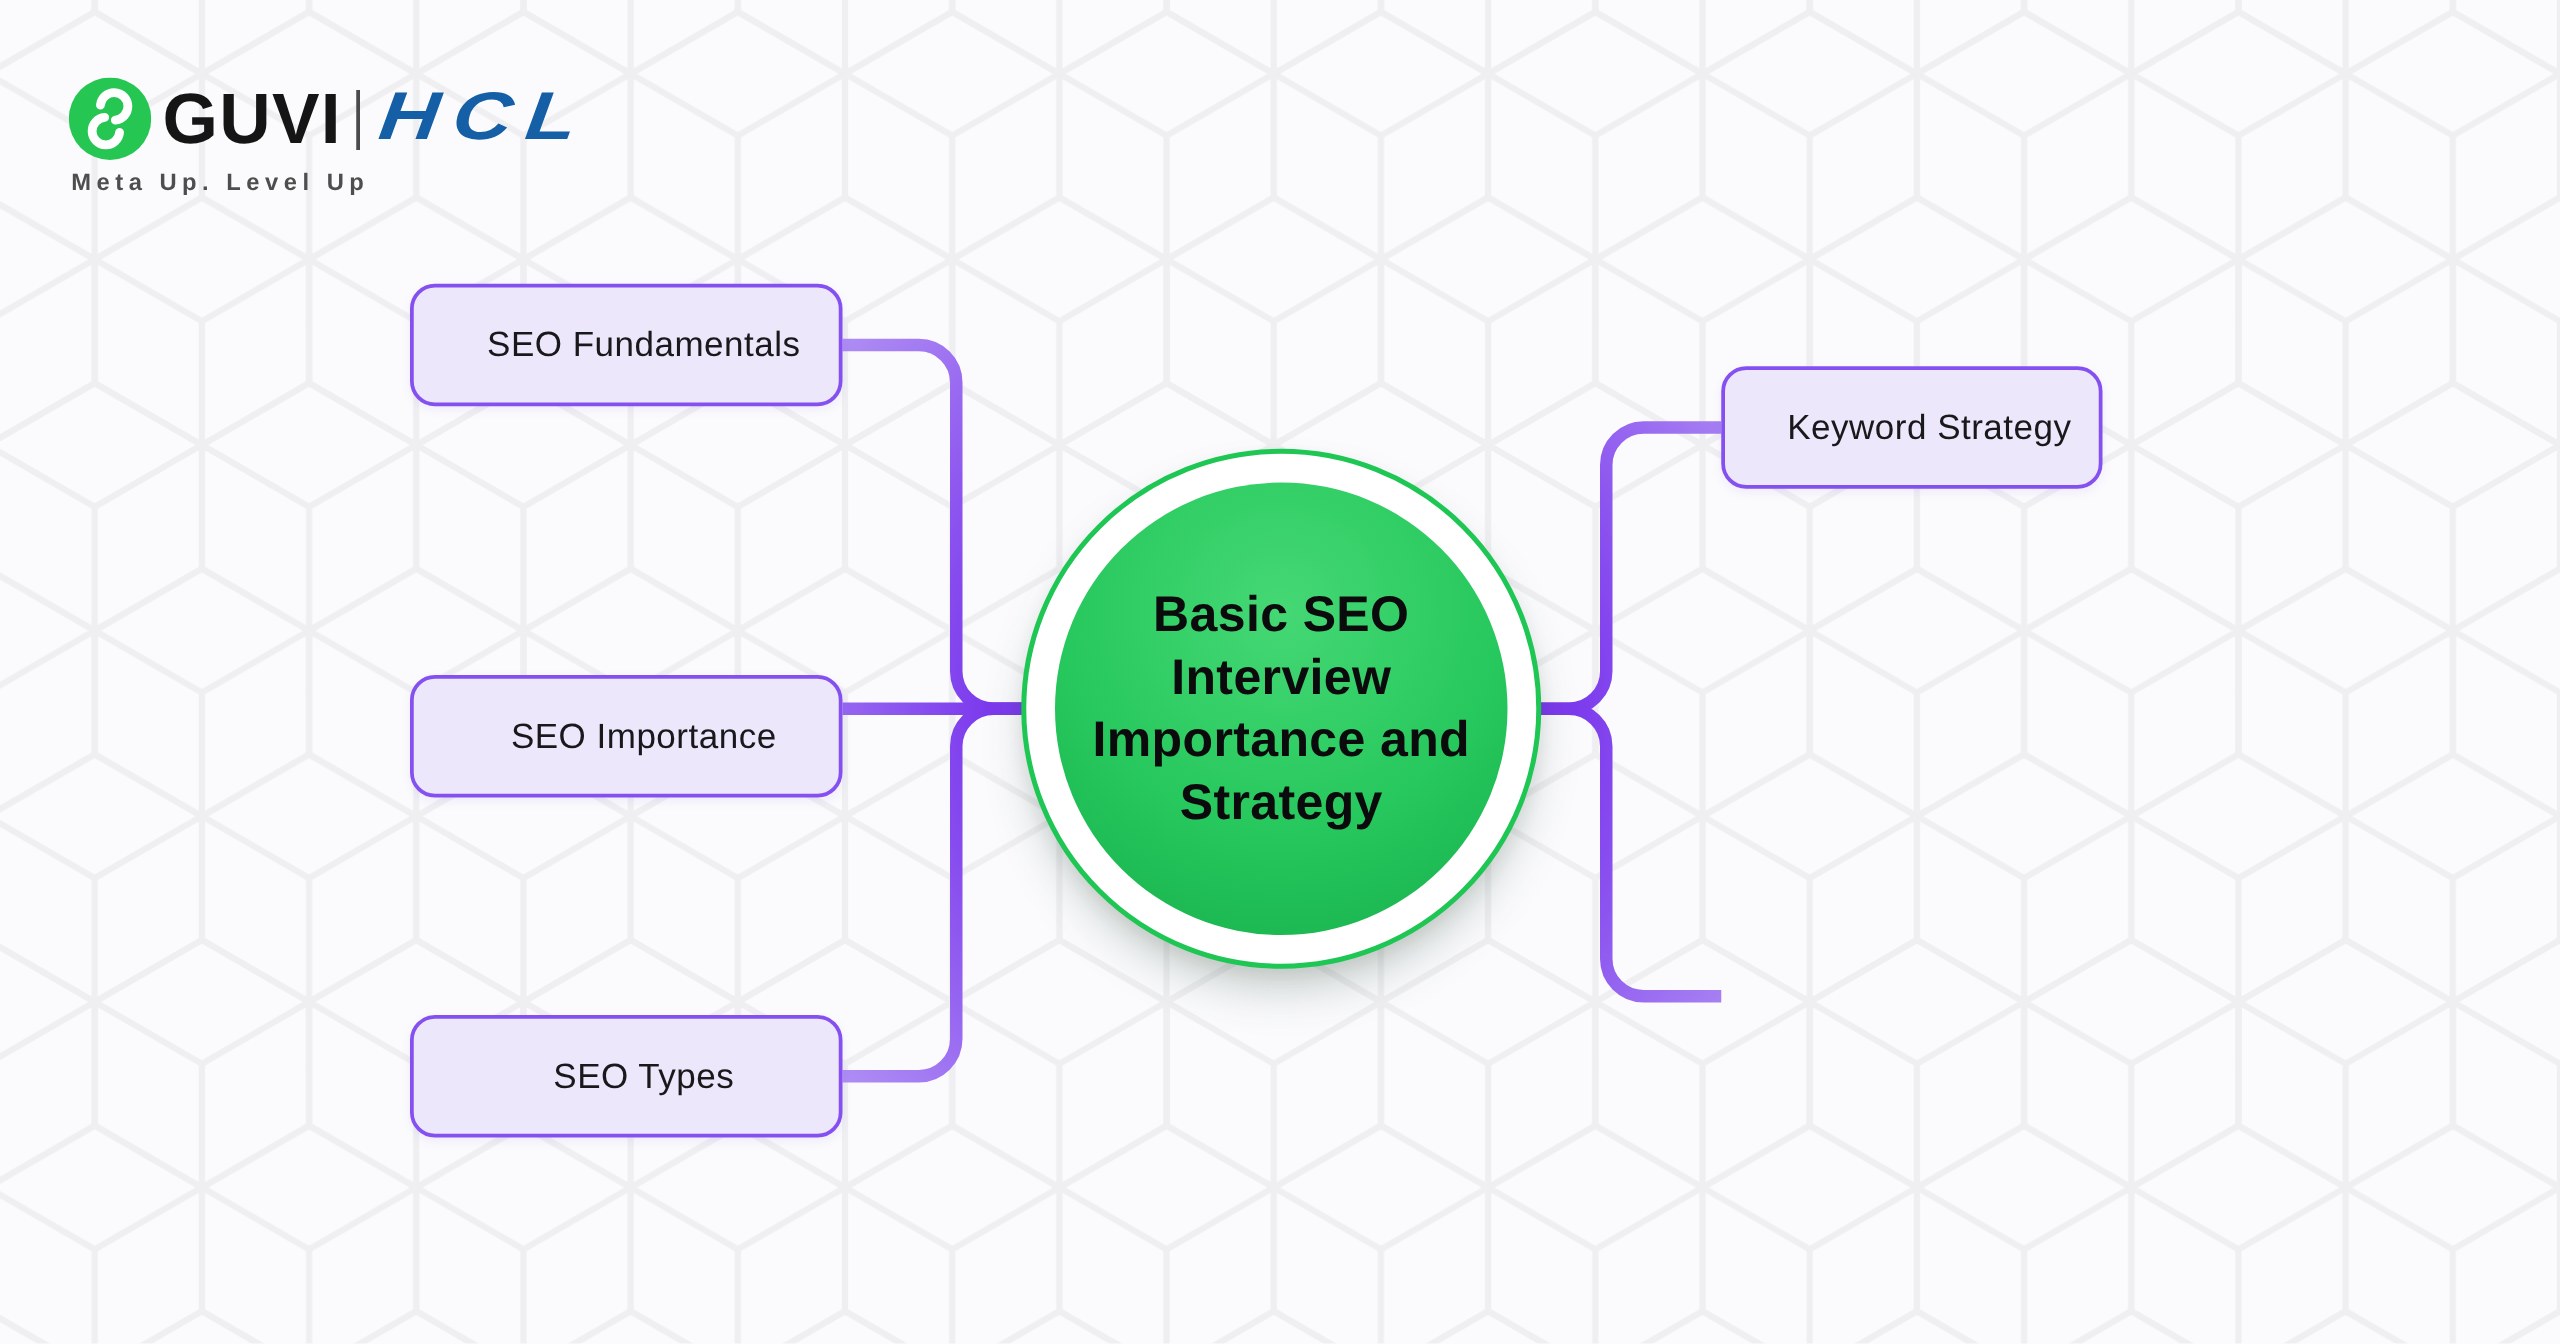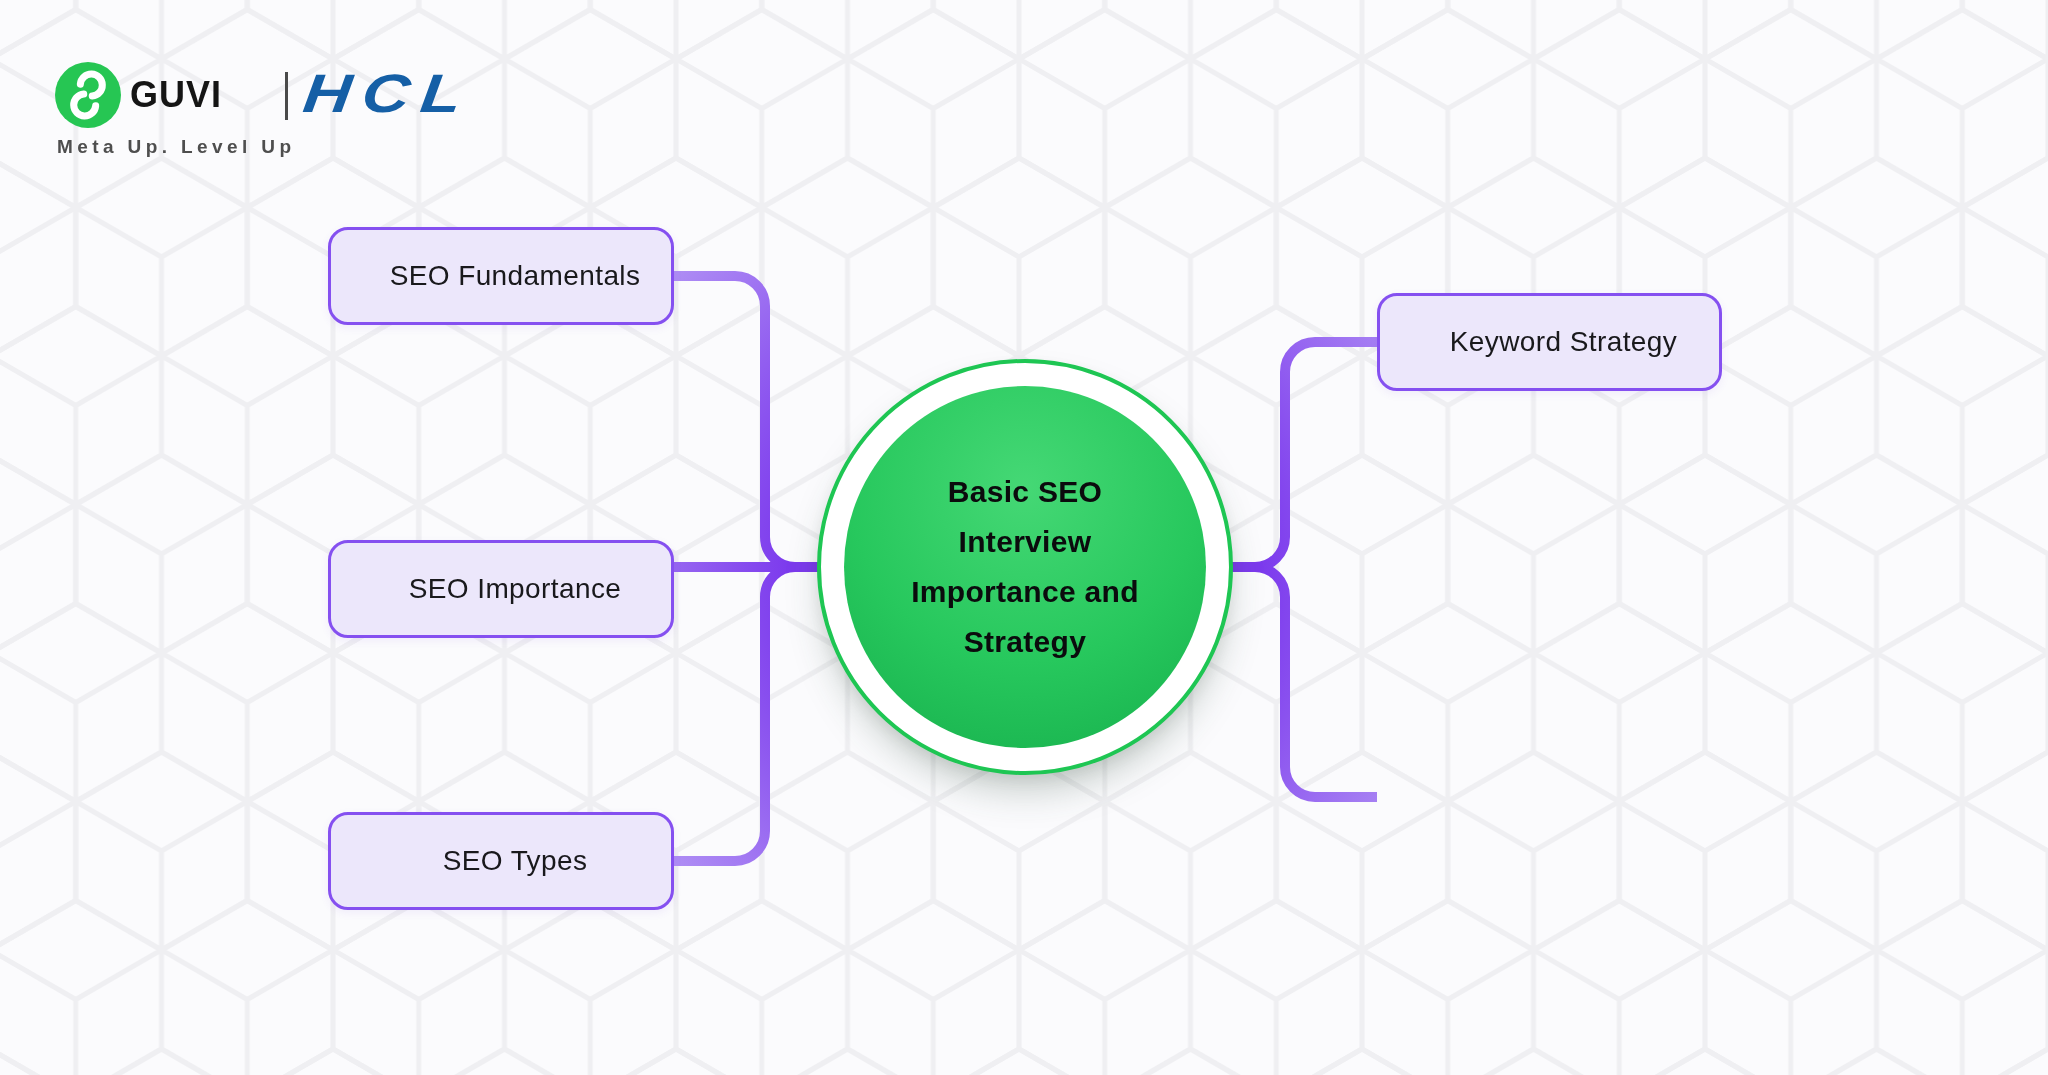--- a/index.html
+++ b/index.html
@@ -14,47 +14,47 @@
   html,body{width:2048px;height:1075px;overflow:hidden;}
   body{font-family:"Liberation Sans","DejaVu Sans",sans-serif;background:var(--background);}
   .stage{position:relative;width:2048px;height:1075px;background:var(--background);overflow:hidden;}
   .stage > svg.bg{position:absolute;left:0;top:0;z-index:0;}
   .stage > svg.connectors{position:absolute;left:0;top:0;z-index:1;}
 
   
   .brand{position:absolute;left:0;top:0;z-index:3;}
   .guvi-badge{position:absolute;left:55px;top:62px;width:66px;height:66px;}
   .guvi-word{position:absolute;left:130px;top:66px;height:58px;line-height:58px;
-    font-size:36px;font-weight:700;letter-spacing:1px;color:var(--wordmark-dark);}
+    font-size:57px;font-weight:700;letter-spacing:1px;color:var(--wordmark-dark);}
   .brand-sep{position:absolute;left:285px;top:72px;width:3px;height:48px;background:var(--divider-gray);}
   .hcl-word{position:absolute;left:304px;top:62px;height:62px;line-height:62px;
     font-size:54px;font-weight:900;font-style:italic;letter-spacing:9px;color:var(--hcl-blue);
     transform:scaleX(1.22) skewX(-6deg);transform-origin:left center;}
   .tagline{position:absolute;left:57px;top:136px;font-size:19px;font-weight:600;
     letter-spacing:4.4px;color:var(--tagline-gray);white-space:nowrap;}
 
   
   .center-node{position:absolute;left:817px;top:359px;width:416px;height:416px;z-index:2;
     border-radius:50%;background:#ffffff;border:4px solid var(--center-ring);
     box-shadow:0 22px 38px -8px rgba(45,75,58,.28), 0 6px 14px rgba(0,0,0,.06);
     display:flex;align-items:center;justify-content:center;}
   .center-inner{width:362px;height:362px;border-radius:50%;
     background:radial-gradient(circle at 50% 28%, var(--center-grad-top) 0%, var(--center-grad-mid) 55%, var(--center-grad-edge) 100%);
     display:flex;align-items:center;justify-content:center;}
-  .center-label{font-size:30px;line-height:50px;font-weight:700;letter-spacing:.3px;
+  .center-label{font-size:40px;line-height:50px;font-weight:700;letter-spacing:.3px;
     color:var(--center-text);text-align:center;}
   .center-label span{display:block;}
 
   
   .node{position:absolute;height:98px;z-index:2;background:var(--node-fill);
     border:3px solid var(--node-border);border-radius:20px;
     display:flex;align-items:center;justify-content:center;
     box-shadow:0 3px 8px rgba(110,70,220,.08);padding-left:28px;}
   .node.left{left:328px;width:346px;}
-  .node.right{left:1377px;width:345px;}
+  .node.right{left:1377px;width:305px;}
   .node-label{font-size:28px;font-weight:400;letter-spacing:.4px;color:var(--node-text);white-space:nowrap;}
 </style>
 </head>
 <body>
 
 <div class="stage">
 
   <svg class="bg" width="2048" height="1075" aria-hidden="true">
     <defs>
       <pattern id="cubes" width="171.5" height="297" patternUnits="userSpaceOnUse" patternTransform="translate(-10,-40)">

